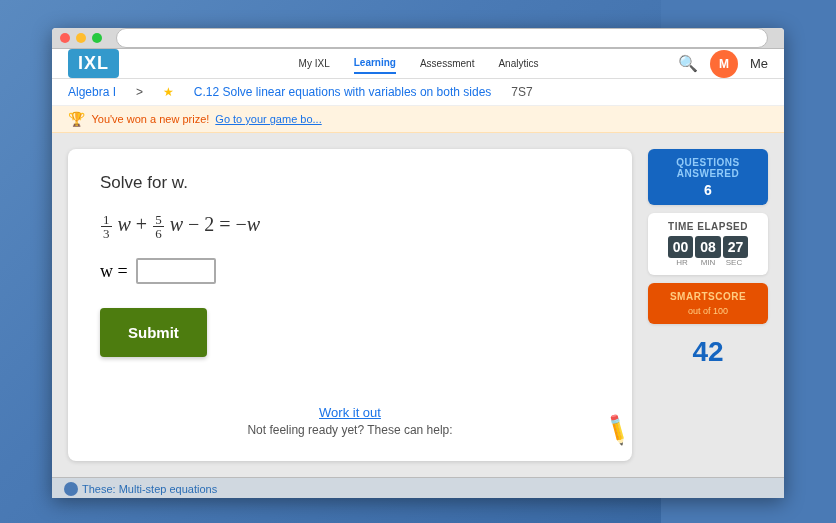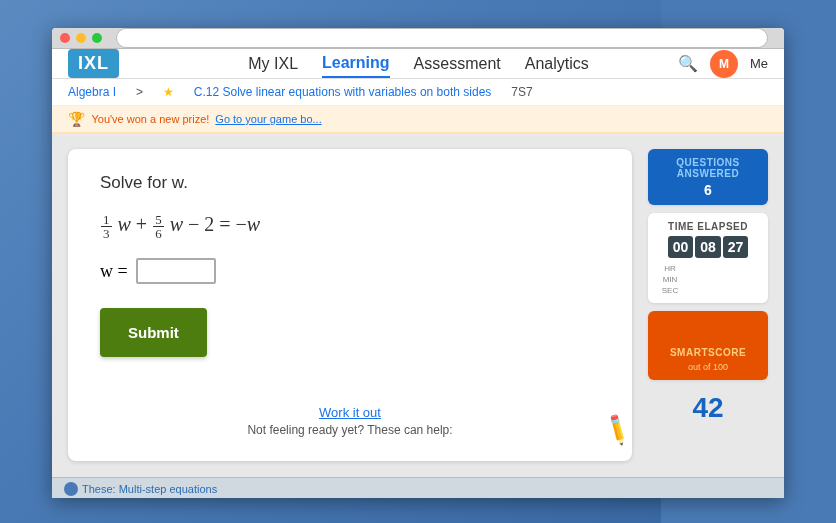--- a/index.html
+++ b/index.html
@@ -82,21 +82,21 @@
       letter-spacing: 1px;
     }
     .nav-links {
       display: flex;
       gap: 24px;
       flex: 1;
       justify-content: center;
       align-items: center;
     }
     .nav-link {
-      font-size: 16px;
+      font-size: 10px;
       color: #333;
       text-decoration: none;
       cursor: pointer;
       padding: 4px 0;
     }
     .nav-link.active {
       color: #1a73e8;
       border-bottom: 2px solid #1a73e8;
       font-weight: 600;
     }
@@ -295,43 +295,42 @@
       margin-bottom: 4px;
     }
     .stat-value {
       font-size: 28px;
       font-weight: bold;
       color: #1565c0;
       line-height: 1;
     }
     .stat-card-blue .stat-label { color: #90caf9; }
     .stat-card-blue .stat-value { color: white; font-size: 14px; }
-    .stat-card-orange .stat-label { color: #ffcc80; margin-top: 28px; }
+    .stat-card-orange .stat-label { color: #ffcc80; }
     .time-values {
       display: flex;
       justify-content: center;
       gap: 2px;
       margin-top: 4px;
     }
     .time-block {
       background: #37474f;
       color: white;
       font-size: 14px;
       font-weight: bold;
       padding: 3px 5px;
       border-radius: 3px;
       min-width: 24px;
       text-align: center;
     }
     .time-labels {
       display: flex;
       justify-content: center;
       gap: 2px;
-      margin-top: 6px;
-      flex-direction: column;
+      margin-top: 0;
     }
     .time-label-small {
       font-size: 8px;
       color: #888;
       width: 24px;
       text-align: center;
     }
     .smart-score-val {
       font-size: 28px;
       font-weight: bold;

